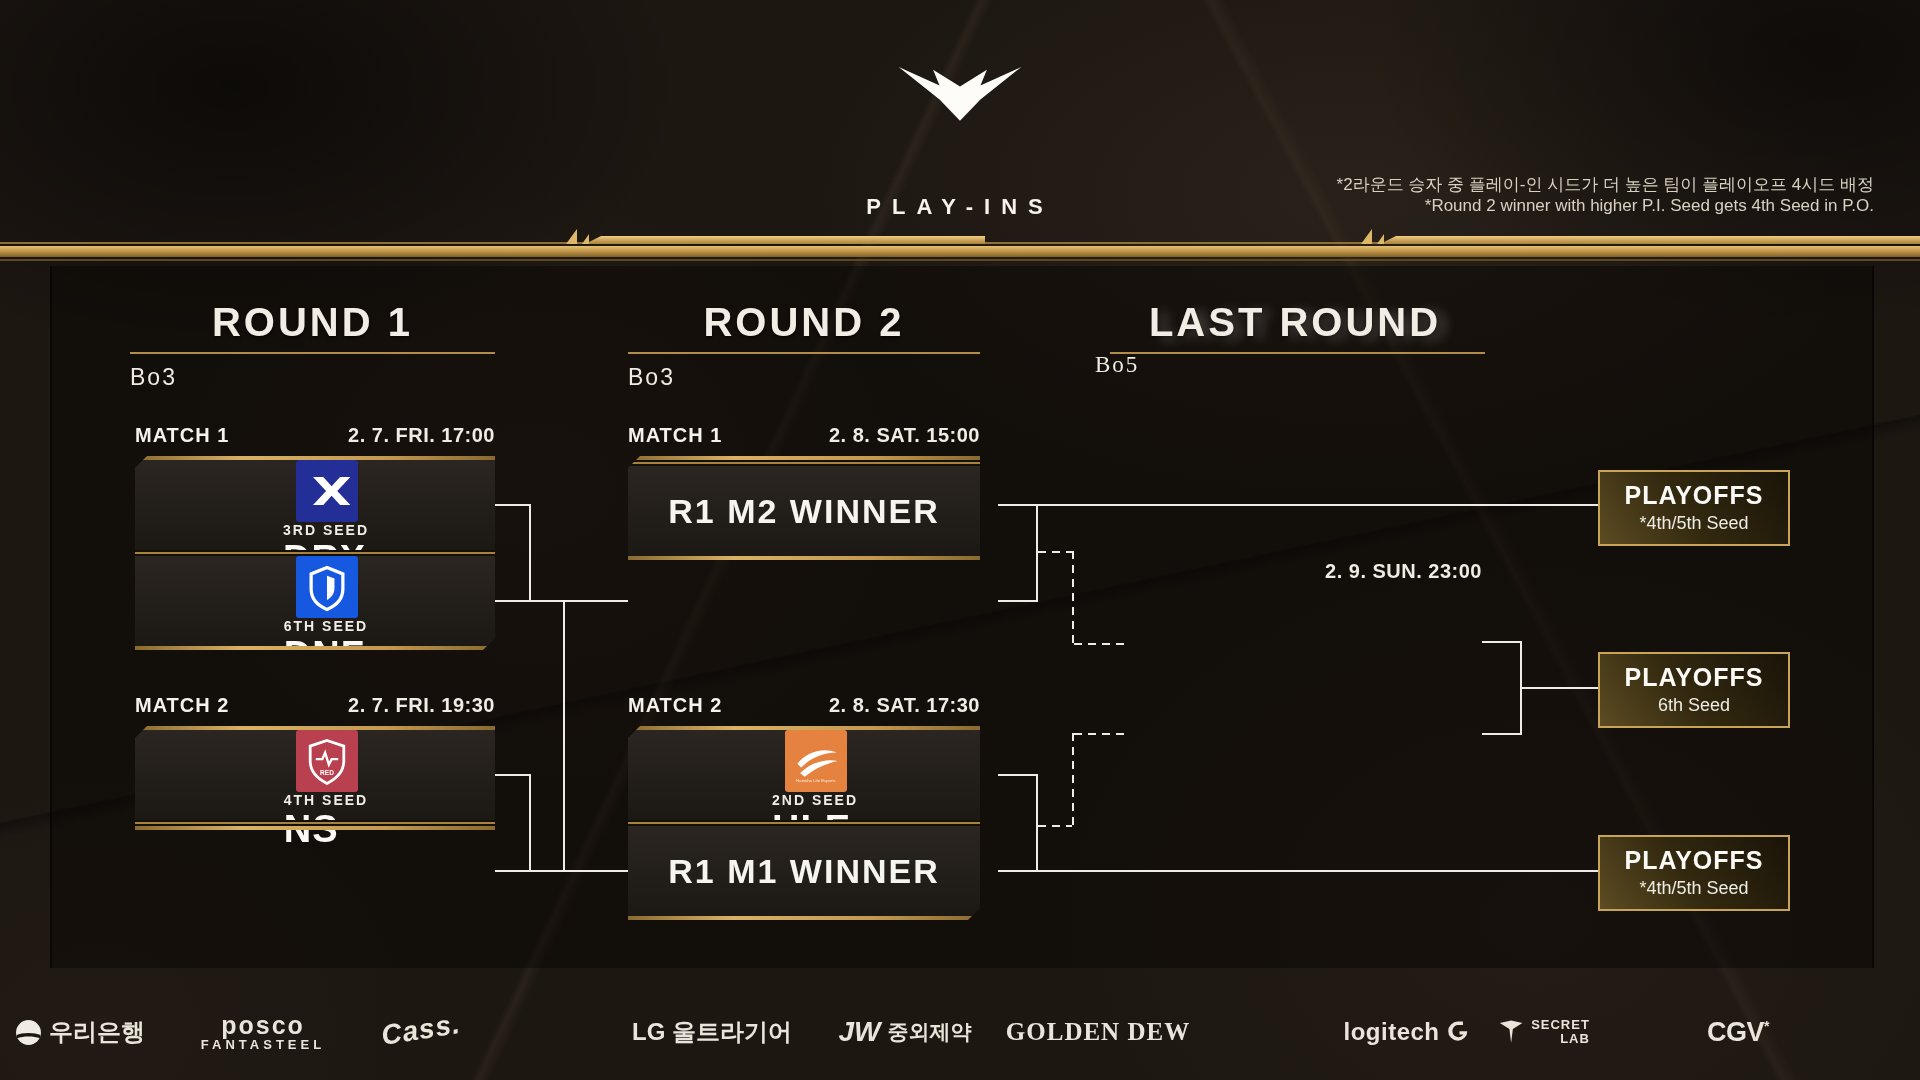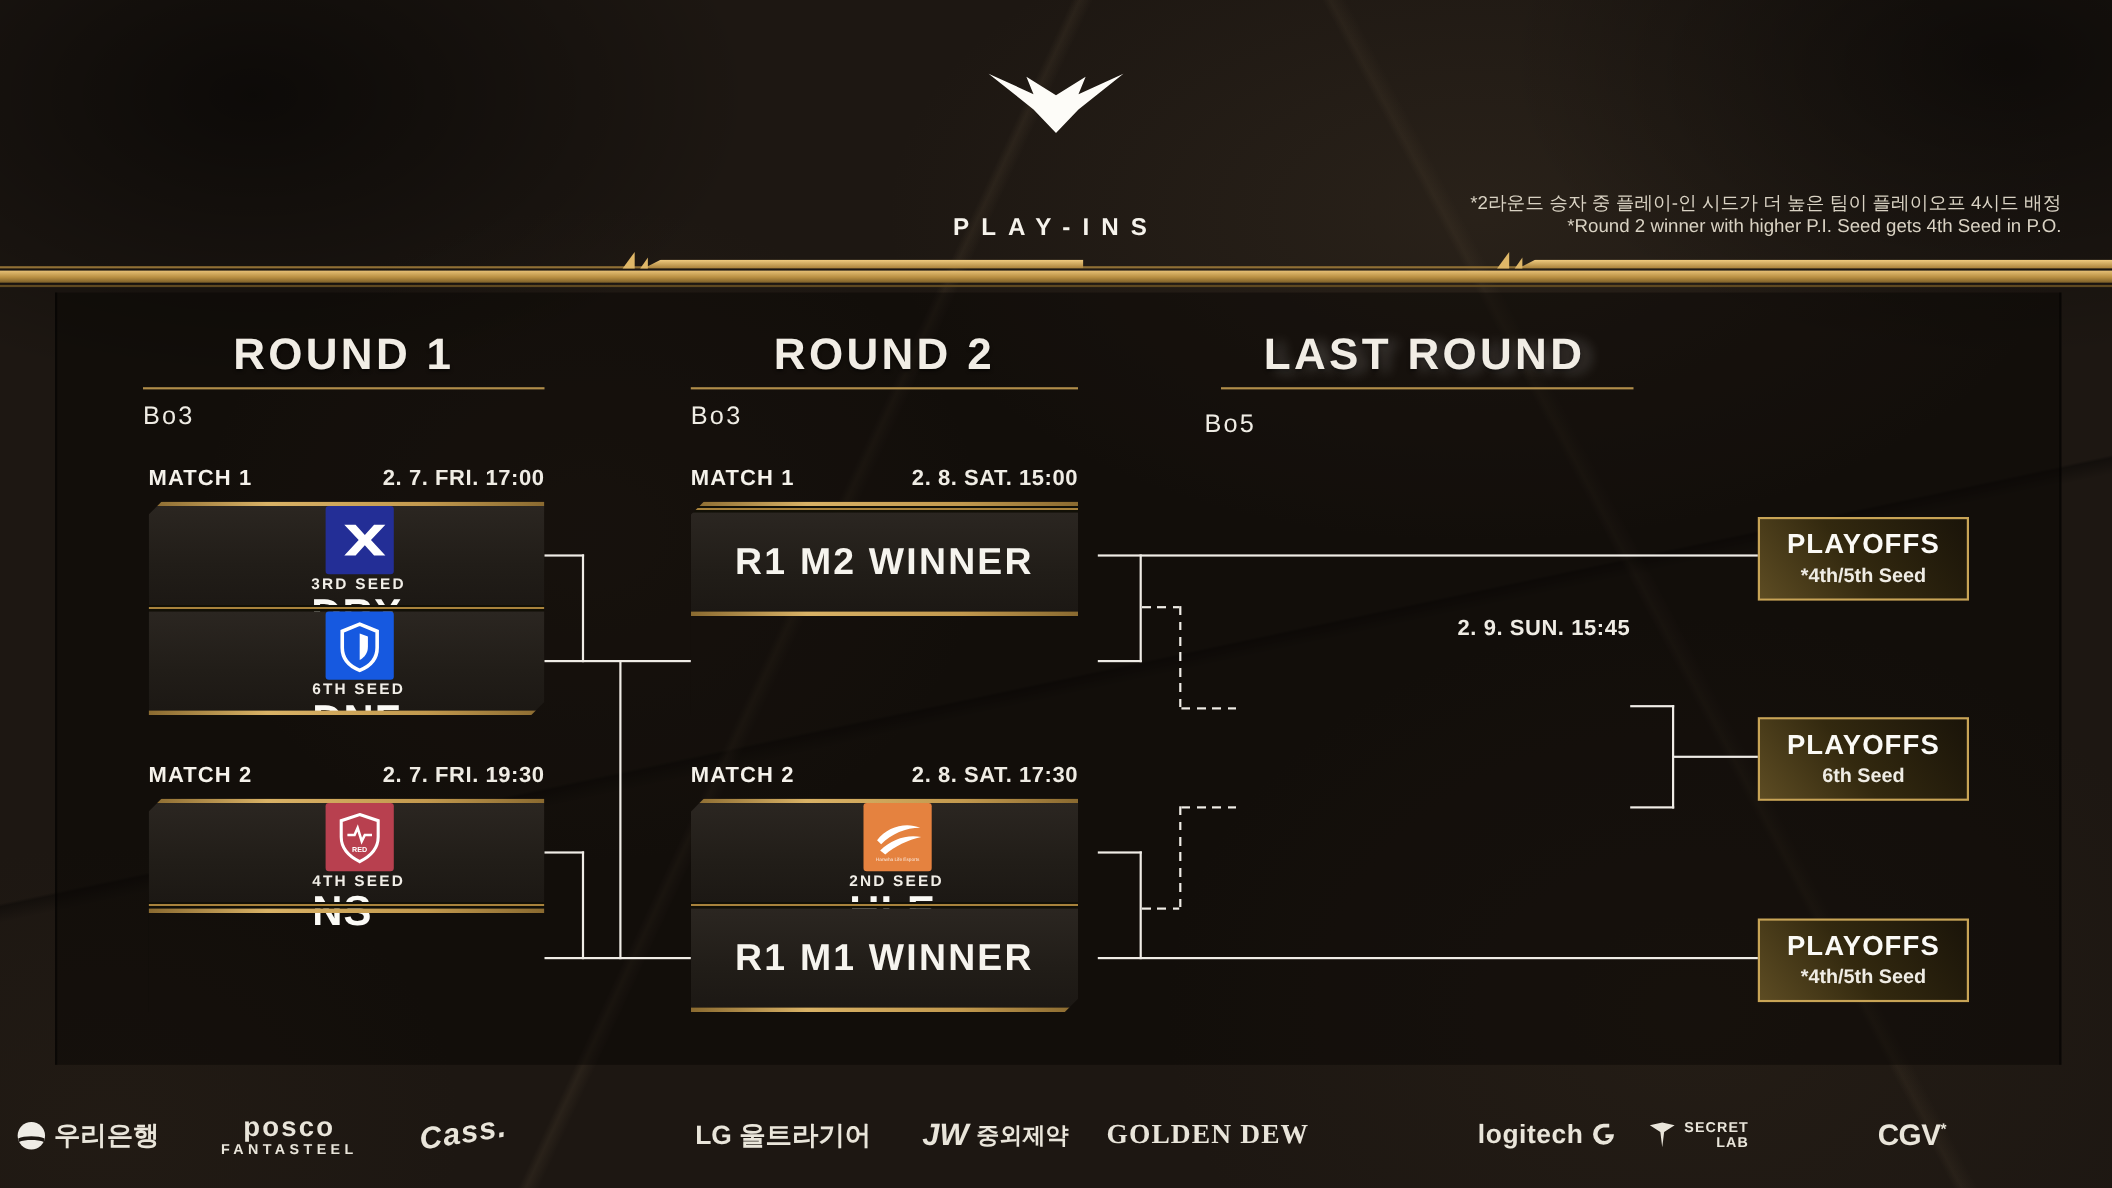--- a/index.html
+++ b/index.html
@@ -78,21 +78,21 @@
   .tbd{justify-content:center;font-size:34px;font-weight:800;letter-spacing:2px;color:#f6f4ee;}
   .loser-row{height:86px;display:flex;align-items:center;justify-content:center;
         background:linear-gradient(180deg,#2b2621 0%,#211d18 60%,#1c1814 100%);
         font-size:34px;font-weight:800;letter-spacing:2px;color:#f6f4ee;}
 
   
   .pobox{width:192px;height:76px;border:2px solid #c8a456;box-sizing:border-box;
          display:flex;flex-direction:column;align-items:center;justify-content:center;
          background:linear-gradient(55deg,#5d4c23 0%,#33290f 45%,#1a1409 100%);}
   .potitle{font-size:25px;font-weight:800;letter-spacing:1px;color:#fbfaf6;line-height:1.1;}
-  .poseed{font-size:18px;font-weight:700;color:#efece4;margin-top:4px;line-height:1.1;}
+  .poseed{font-size:18px;font-weight:400;color:#efece4;margin-top:4px;line-height:1.1;}
 
   
   .ln{background:#efece6;}
   .dash-h{height:2px;background:repeating-linear-gradient(90deg,#efece6 0 8px,transparent 8px 14px);}
   .dash-v{width:2px;background:repeating-linear-gradient(180deg,#efece6 0 8px,transparent 8px 14px);}
 
   
   .sponsor{transform:translate(-50%,-50%);color:#e9e5da;white-space:nowrap;
            display:flex;align-items:center;gap:7px;}
   .sp-stack{display:flex;flex-direction:column;align-items:center;line-height:1.05;}
@@ -141,21 +141,21 @@
   <div class="abs colhead" style="left:130px;width:365px;top:300px;">ROUND 1</div>
   <div class="abs colrule" style="left:130px;width:365px;top:352px;"></div>
   <div class="abs colfmt" style="left:130px;width:365px;top:364px;">Bo3</div>
 
   <div class="abs colhead" style="left:628px;width:352px;top:300px;">ROUND 2</div>
   <div class="abs colrule" style="left:628px;width:352px;top:352px;"></div>
   <div class="abs colfmt" style="left:628px;width:352px;top:364px;">Bo3</div>
 
   <div class="abs colhead ghost" style="left:1095px;width:400px;top:300px;">LAST ROUND</div>
   <div class="abs colrule" style="left:1110px;width:375px;top:352px;"></div>
-  <div class="abs colfmt" style="left:1095px;width:400px;top:372px;">Bo5</div>
+  <div class="abs colfmt" style="left:1095px;width:400px;top:352px;font-family:Liberation Serif, serif;">Bo5</div>
 
   <div class="abs mhead" style="left:135px;width:360px;top:424px;">
     <span class="mlabel">MATCH 1</span>
     <span class="mdate">2. 7. FRI. 17:00</span>
   </div>
   <div class="abs card" style="left:135px;width:360px;top:456px;height:194px;">
     <div class="gbar"></div>
     <div class="trow">
       <div class="logo" style="background: rgb(35, 46, 150);">
         <svg viewBox="0 0 60 60" aria-hidden="true">
@@ -234,21 +234,21 @@
       <div class="tinfo">
         <div class="seed">2ND SEED</div>
         <div class="tname">HLE</div>
       </div>
     </div>
     <div class="mdiv"></div>
     <div class="trow tbd">R1 M1 WINNER</div>
     <div class="gbar"></div>
   </div>
 
-  <div class="abs mdate" style="left:1130px;width:352px;top:560px;text-align:right;">2. 9. SUN. 15:45</div>
+  <div class="abs mdate" style="left:1130px;width:352px;top:560px;text-align:right;">2. 9. SUN. 23:00</div>
 
   <div class="abs pobox" style="left:1598px;top:470px;">
     <div class="potitle">PLAYOFFS</div>
     <div class="poseed">*4th/5th Seed</div>
   </div>
   <div class="abs pobox" style="left:1598px;top:652px;">
     <div class="potitle">PLAYOFFS</div>
     <div class="poseed">6th Seed</div>
   </div>
   <div class="abs pobox" style="left:1598px;top:835px;">

